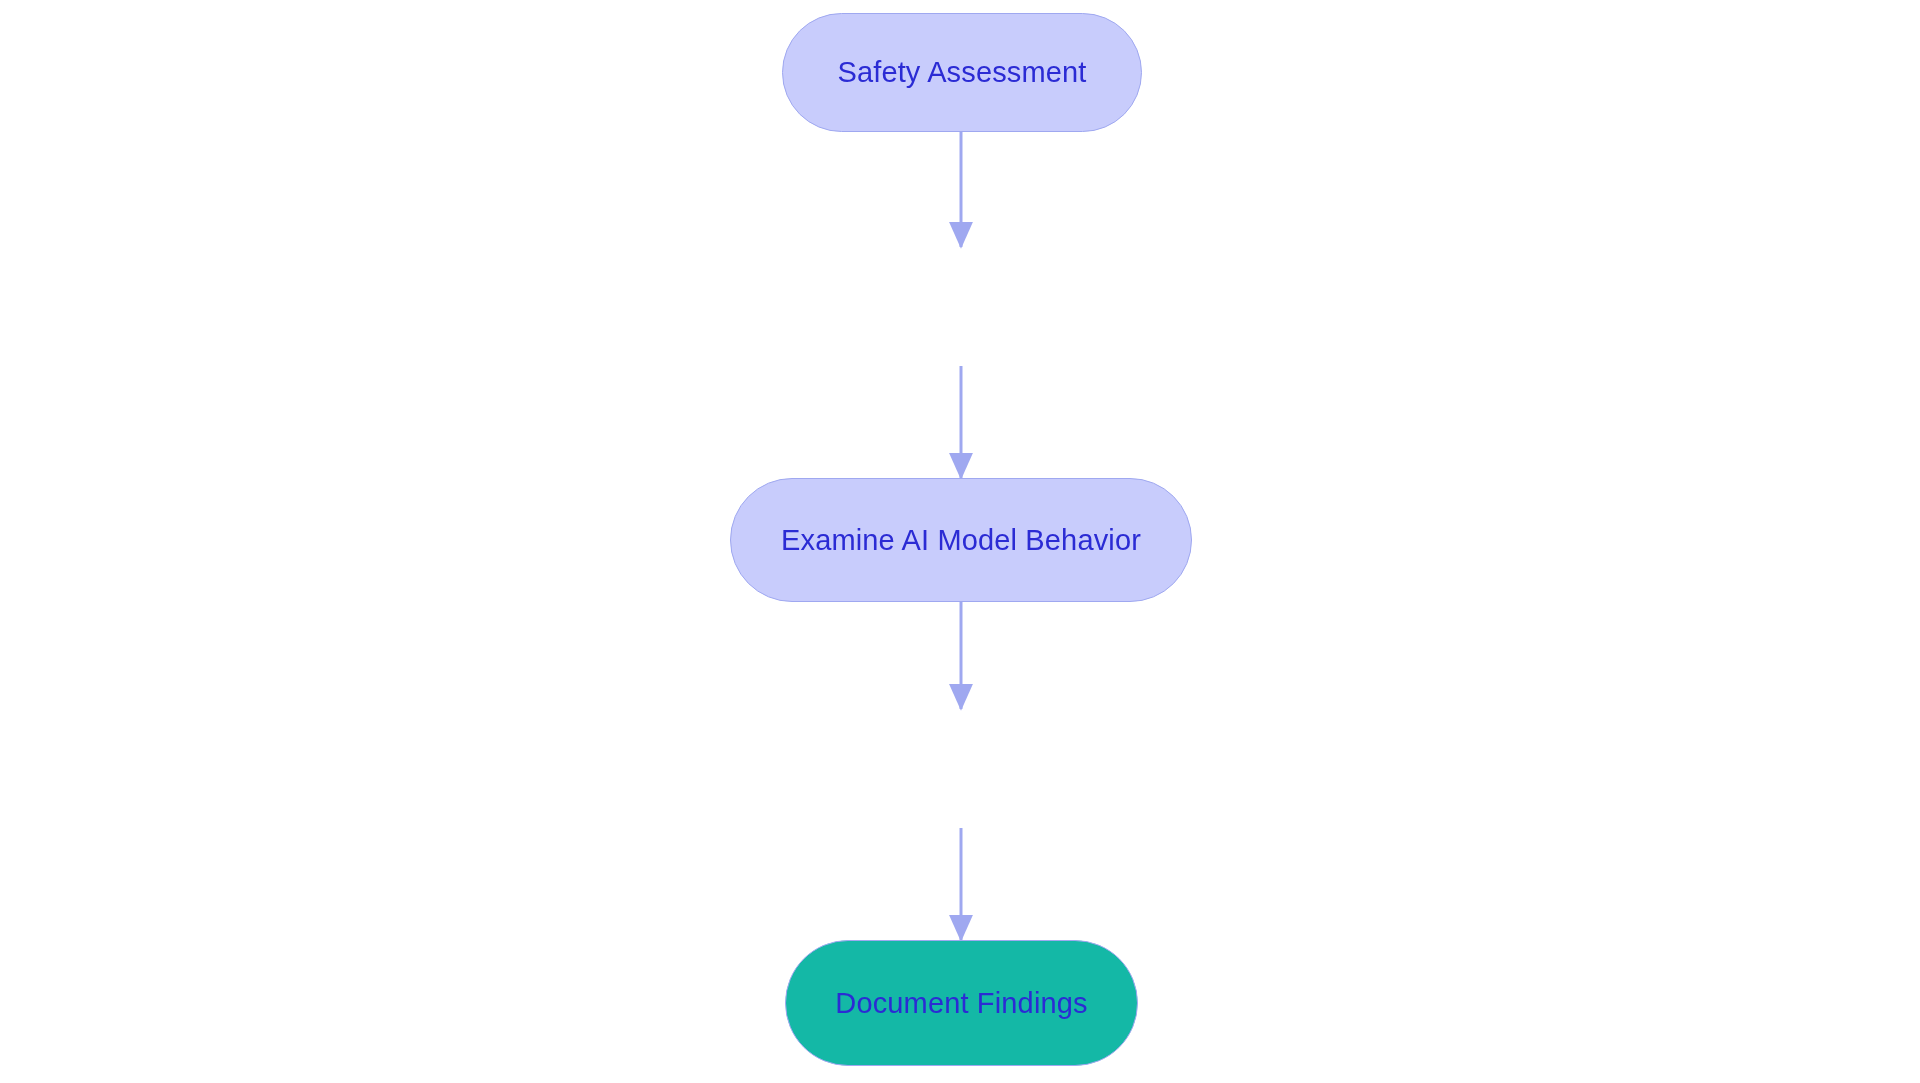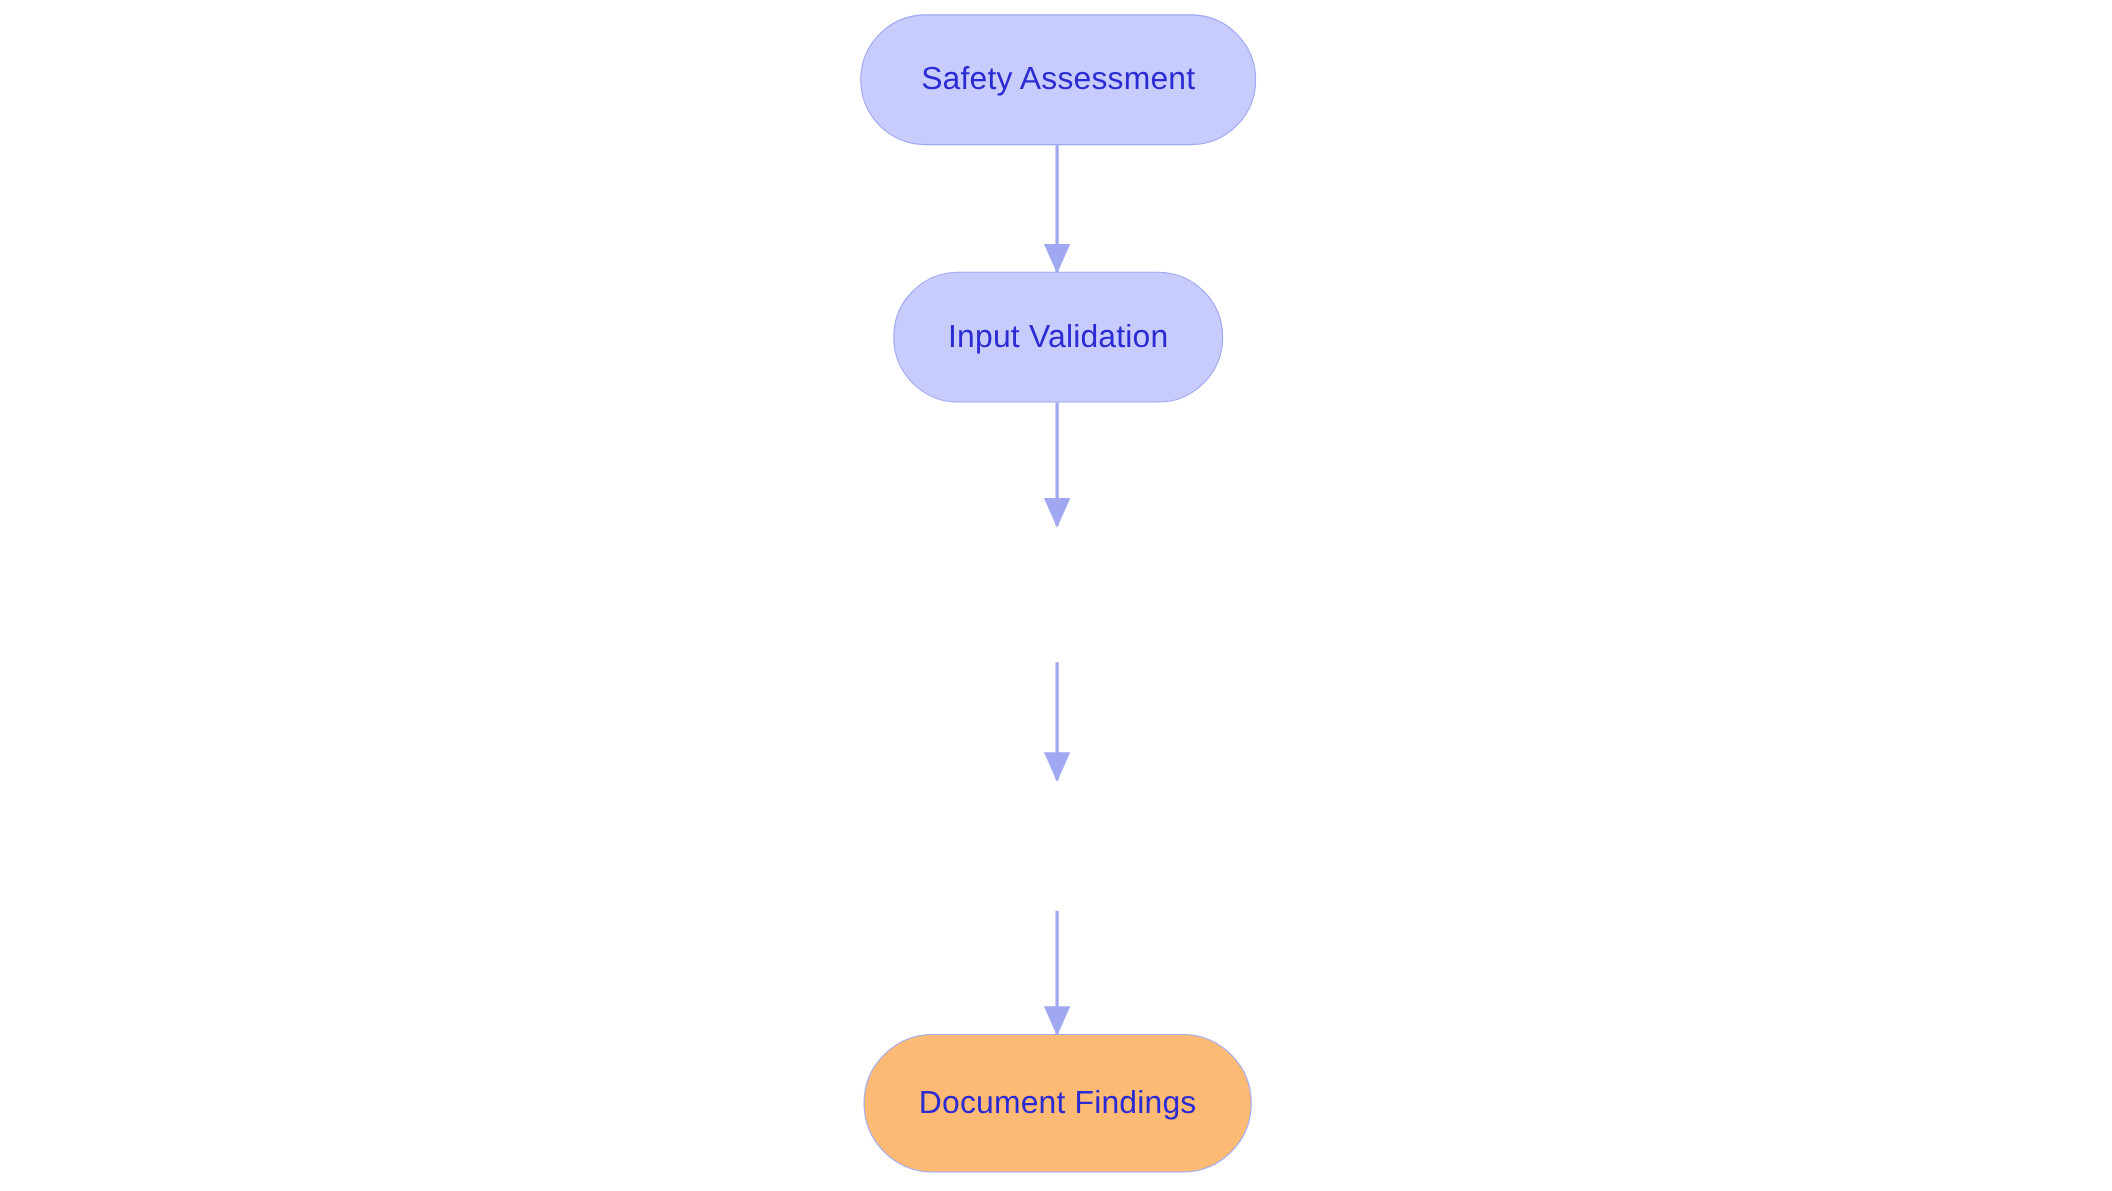--- a/index.html
+++ b/index.html
@@ -84,24 +84,24 @@
         <line x1="961" y1="828" x2="961" y2="940" stroke="#9fa8f0" stroke-width="3" marker-end="url(#arrowhead)"></line>
       </g>
   </svg>
 
   <div id="node-layer">
 
     <div class="flow-node" style="left: 782px; top: 13px; width: 360px; height: 119px; background: rgb(200, 204, 252); border-color: rgb(159, 168, 240); color: rgb(43, 43, 212);">
       <span class="flow-node-label">Safety Assessment</span>
     </div>
 
-    <div class="flow-node" style="left: 812px; top: 247px; width: 300px; height: 119px; background: rgb(200, 204, 252); border-color: rgb(159, 168, 240); color: rgb(43, 43, 212);">
-      <span class="flow-node-label">Input Validation</span>
+
+    <div class="flow-node" style="left: 730px; top: 478px; width: 462px; height: 124px; background: rgb(200, 204, 252); border-color: rgb(159, 168, 240); color: rgb(43, 43, 212);">
+      <span class="flow-node-label">Examine AI Model Behavior</span>
     </div>
 
 
-
-    <div class="flow-node" style="left: 785px; top: 940px; width: 353px; height: 126px; background: #fdba74; border-color: rgb(159, 168, 240); color: rgb(43, 43, 212);">
+    <div class="flow-node" style="left: 785px; top: 940px; width: 353px; height: 126px; background: #14b8a6; border-color: rgb(159, 168, 240); color: rgb(43, 43, 212);">
       <span class="flow-node-label">Document Findings</span>
     </div>
 
   </div>
 </div>
 
 </body></html>

